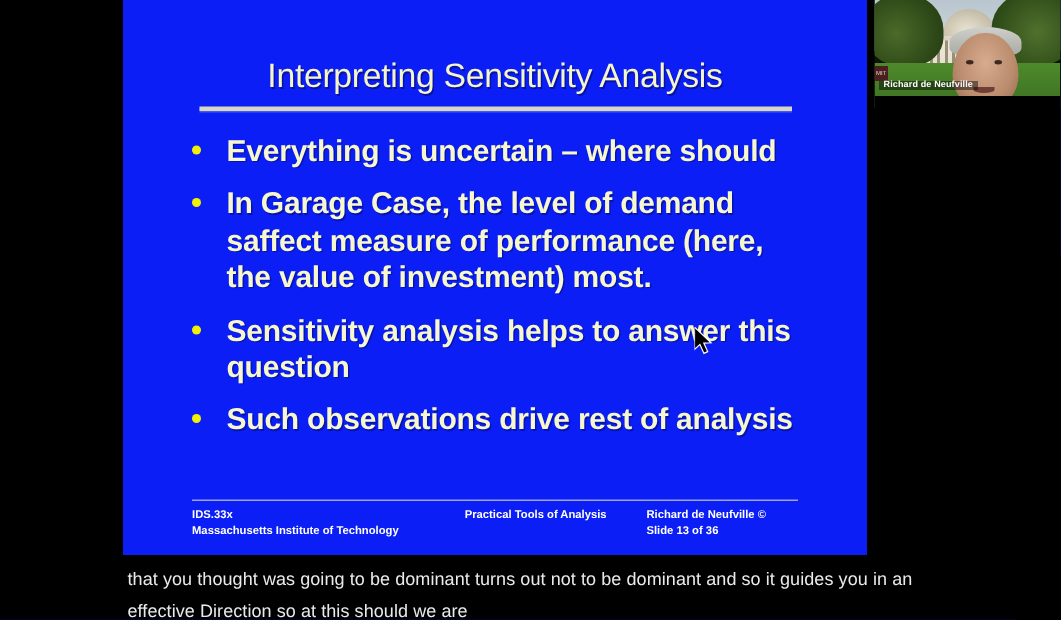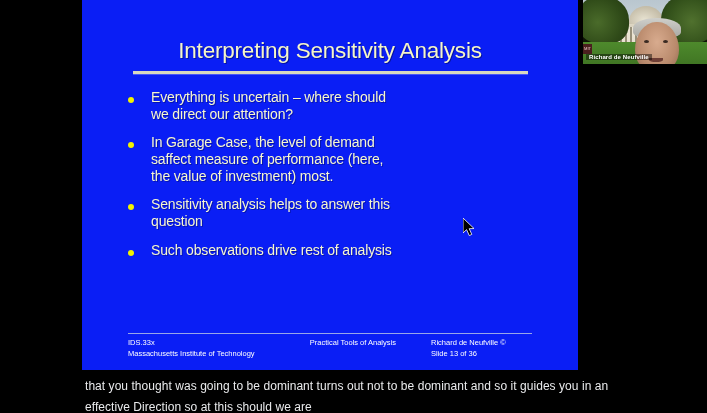--- a/index.html
+++ b/index.html
@@ -63,22 +63,22 @@
     left: 36px;
     top: 89px;
     width: 440px;
   }
 
   .bullet {
     position: relative;
     padding-left: 33px;
     margin-bottom: 11px;
     color: #f7f7cf;
-    font-size: 14px;
-    font-weight: normal;
+    font-size: 20px;
+    font-weight: bold;
     line-height: 1.22;
     letter-spacing: -0.15px;
     text-shadow: 1px 1px 0px rgba(0,0,0,0.3);
   }
 
   .bullet .dot {
     position: absolute;
     left: 10px;
     top: 8px;
     width: 6px;
@@ -99,21 +99,21 @@
     background: #9aa6e8;
   }
 
   .footer {
     position: absolute;
     left: 46px;
     top: 338px;
     width: 404px;
     color: #ffffff;
     font-size: 7.5px;
-    font-weight: normal;
+    font-weight: bold;
     line-height: 1.42;
   }
   .footer-row {
     display: flex;
     justify-content: space-between;
     align-items: baseline;
   }
   .f-left  { width: 45%; text-align: left; }
   .f-mid   { width: 30%; text-align: left; }
   .f-right { width: 25%; text-align: left; }
@@ -275,21 +275,20 @@
 
     <div class="slide-title">Interpreting Sensitivity Analysis</div>
 
     <div class="title-rule"></div>
 
     <div class="bullets">
 
       <div class="bullet">
         <span class="dot"></span>
         <span class="bullet-line">Everything is uncertain – where should</span>
-        <span class="bullet-line">we direct our attention?</span>
       </div>
 
       <div class="bullet">
         <span class="dot"></span>
         <span class="bullet-line">In Garage Case, the level of demand</span>
         <span class="bullet-line">saffect measure of performance (here,</span>
         <span class="bullet-line">the value of investment) most.</span>
       </div>
 
       <div class="bullet">

